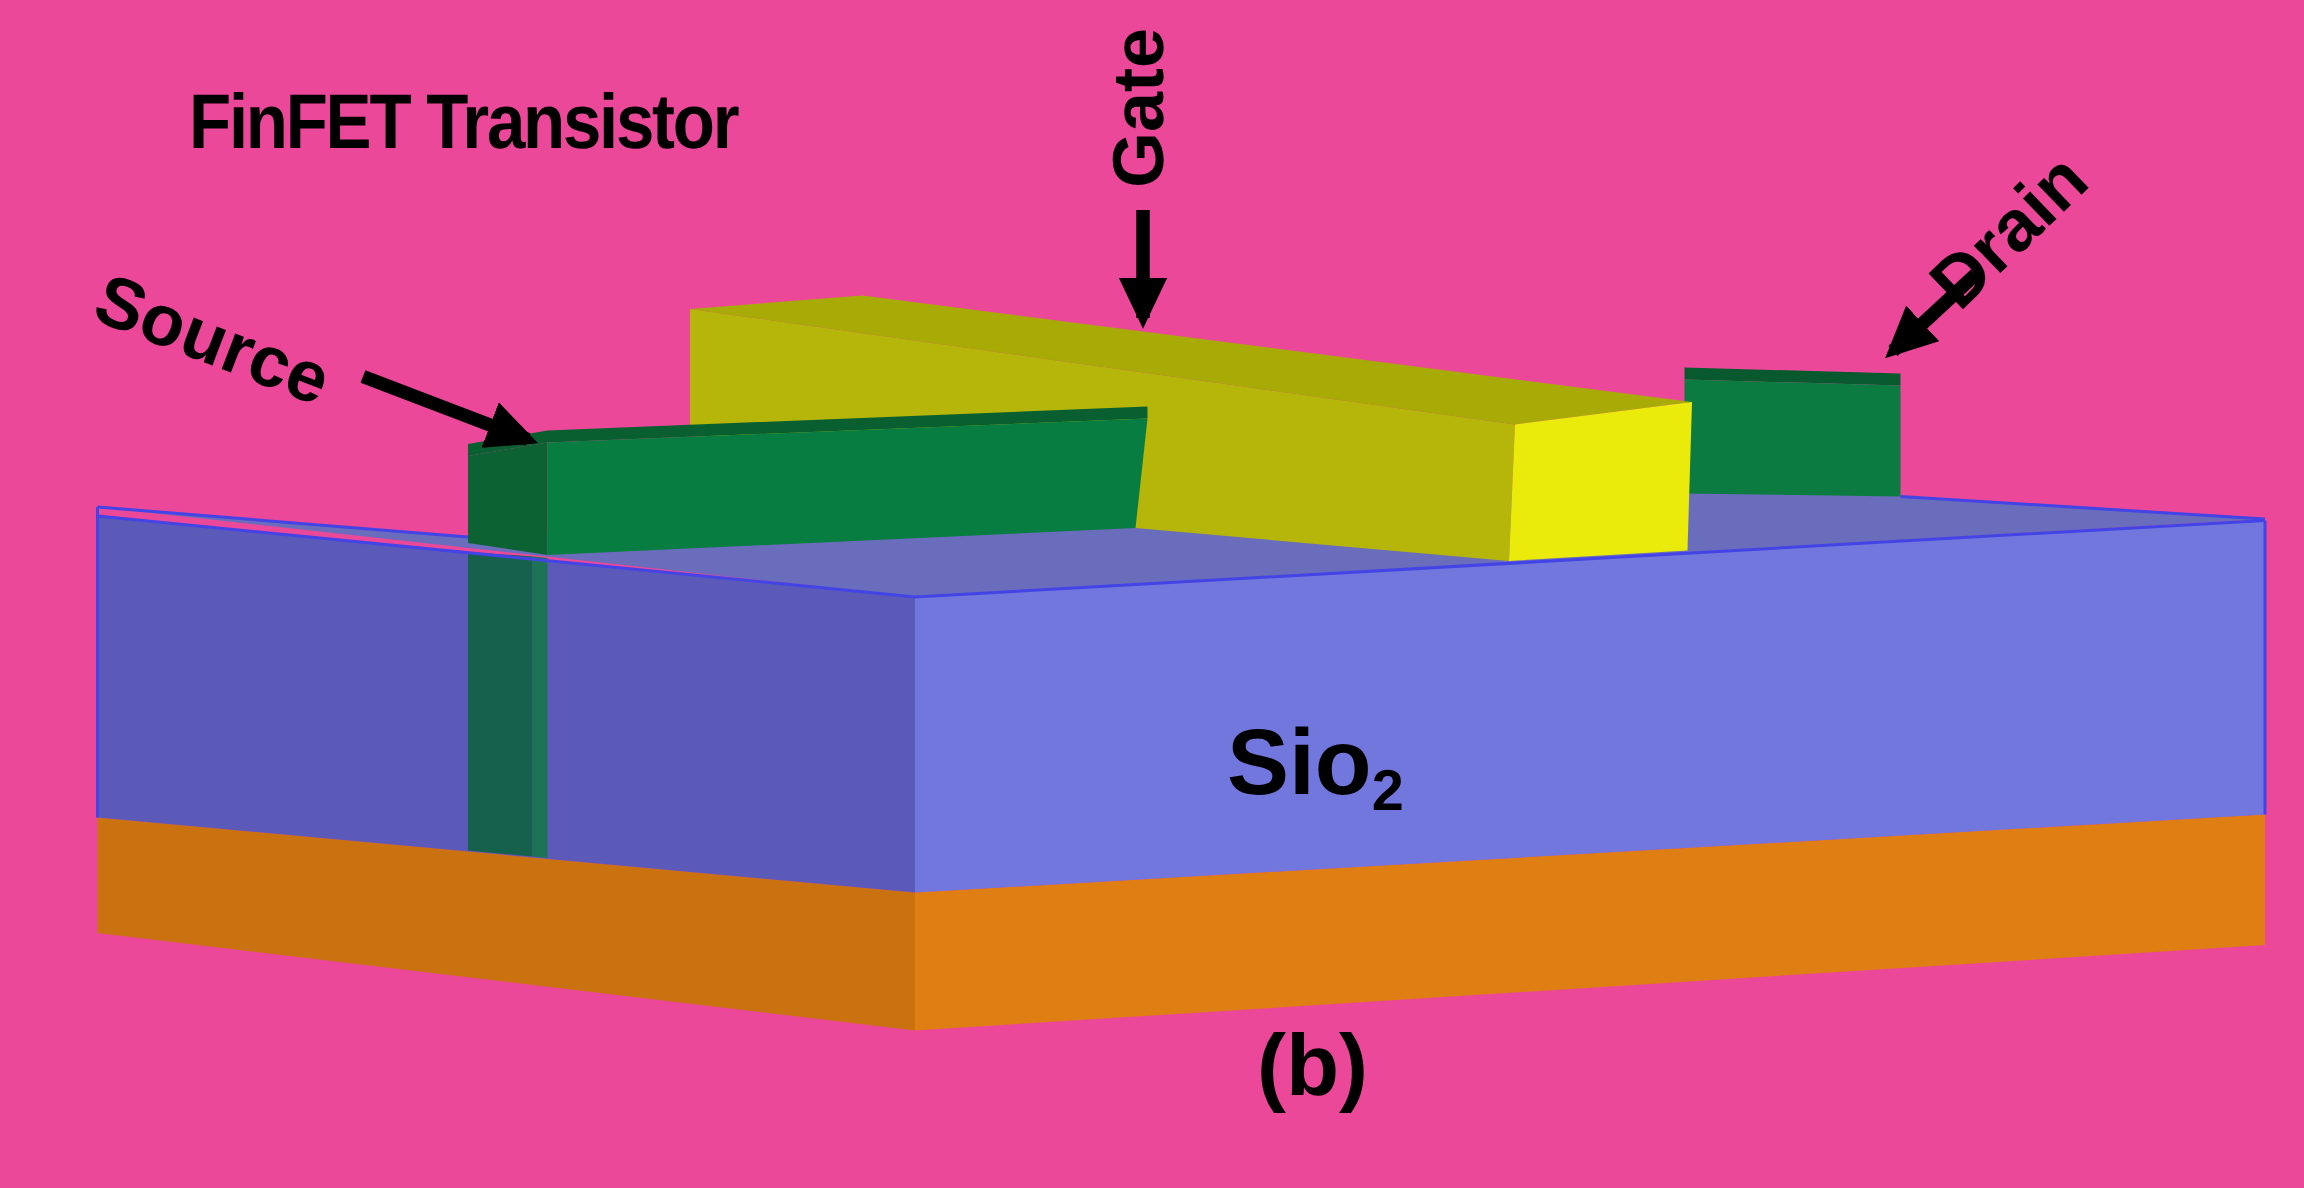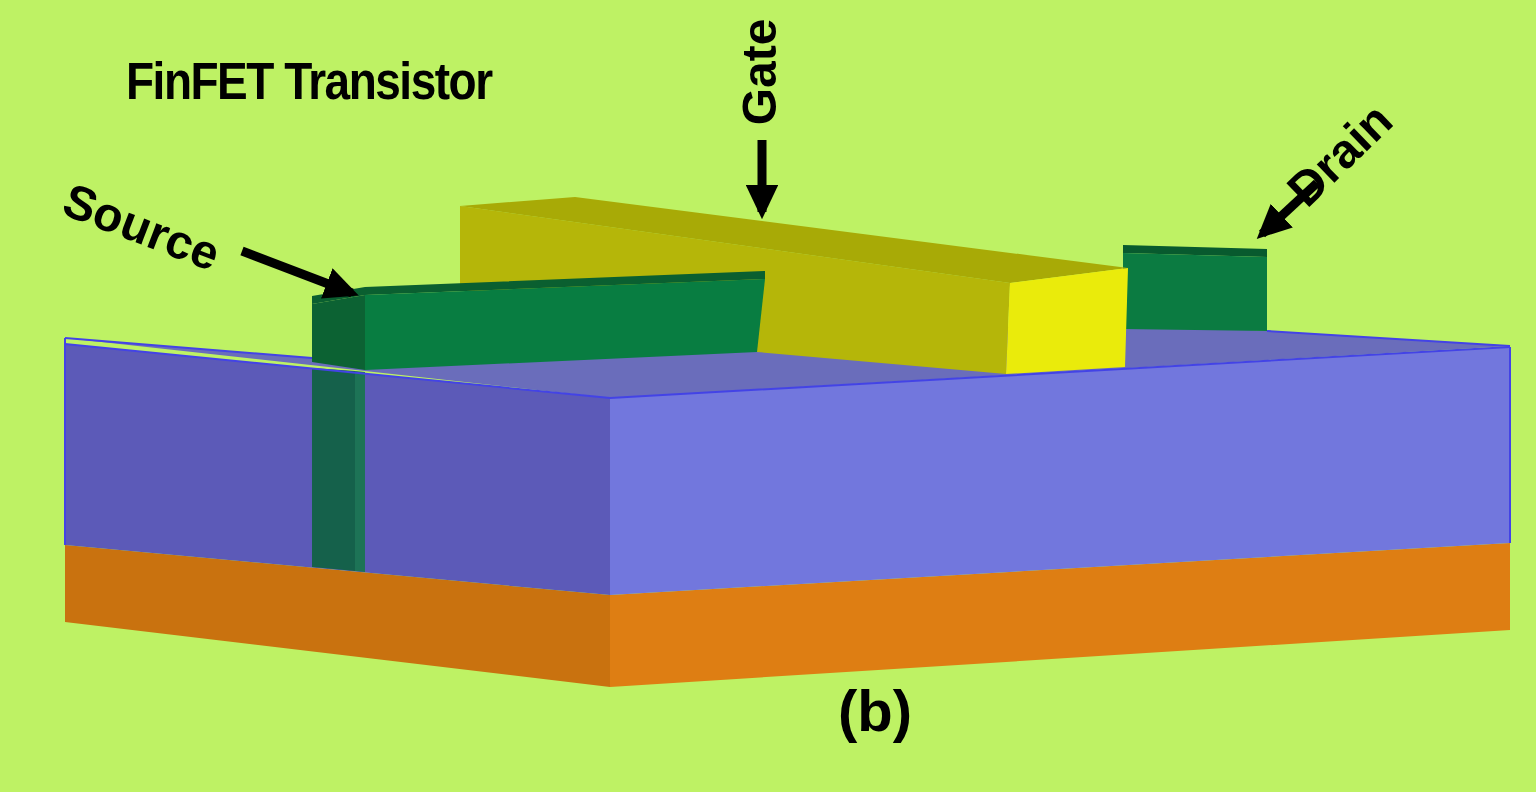--- a/index.html
+++ b/index.html
@@ -1,17 +1,17 @@
 <!DOCTYPE html>
 <html><head>
 <meta charset="utf-8">
 <style>
   html,body{margin:0;padding:0;background:#fff;}
   #stage{
-    position:relative;width:1536px;height:792px;background:#bef264;
+    position:relative;width:1536px;height:792px;background:#ec4899;
     overflow:hidden;font-family:"Liberation Sans",sans-serif;
   }
   #scene{position:absolute;left:0;top:0;width:1536px;height:792px;}
   .lbl{
     position:absolute;color:#000;font-weight:bold;white-space:nowrap;
     font-family:"Liberation Sans",sans-serif;line-height:1;
   }
   .title{left:126px;top:55px;font-size:46px;letter-spacing:-1.5px;transform:scaleY(1.12);transform-origin:0 0;}
   .src{left:74px;top:176px;font-size:48px;transform:rotate(21deg);transform-origin:0 0;}
   .gate{left:760px;top:72px;font-size:48px;transform:translate(-50%,-50%) rotate(-90deg);}
@@ -67,15 +67,18 @@
   </svg>
 
   <div class="lbl title">FinFET Transistor</div>
 
   <div class="lbl src">Source</div>
 
   <div class="lbl gate">Gate</div>
 
   <div class="lbl drain">Drain</div>
 
+  <div class="lbl sio">
+    <span>Sio</span><span class="sub">2</span>
+  </div>
 
   <div class="lbl cap">(b)</div>
 </div>
 
 </body></html>

